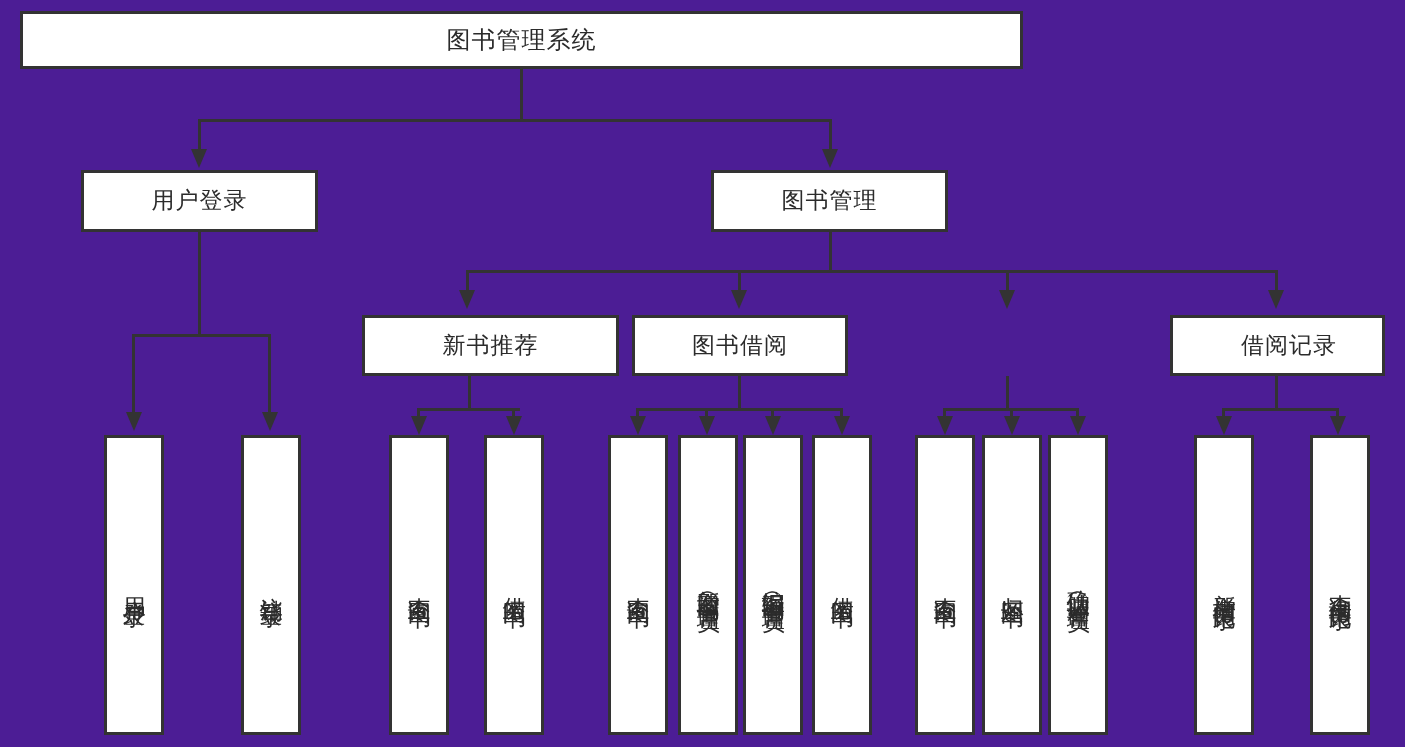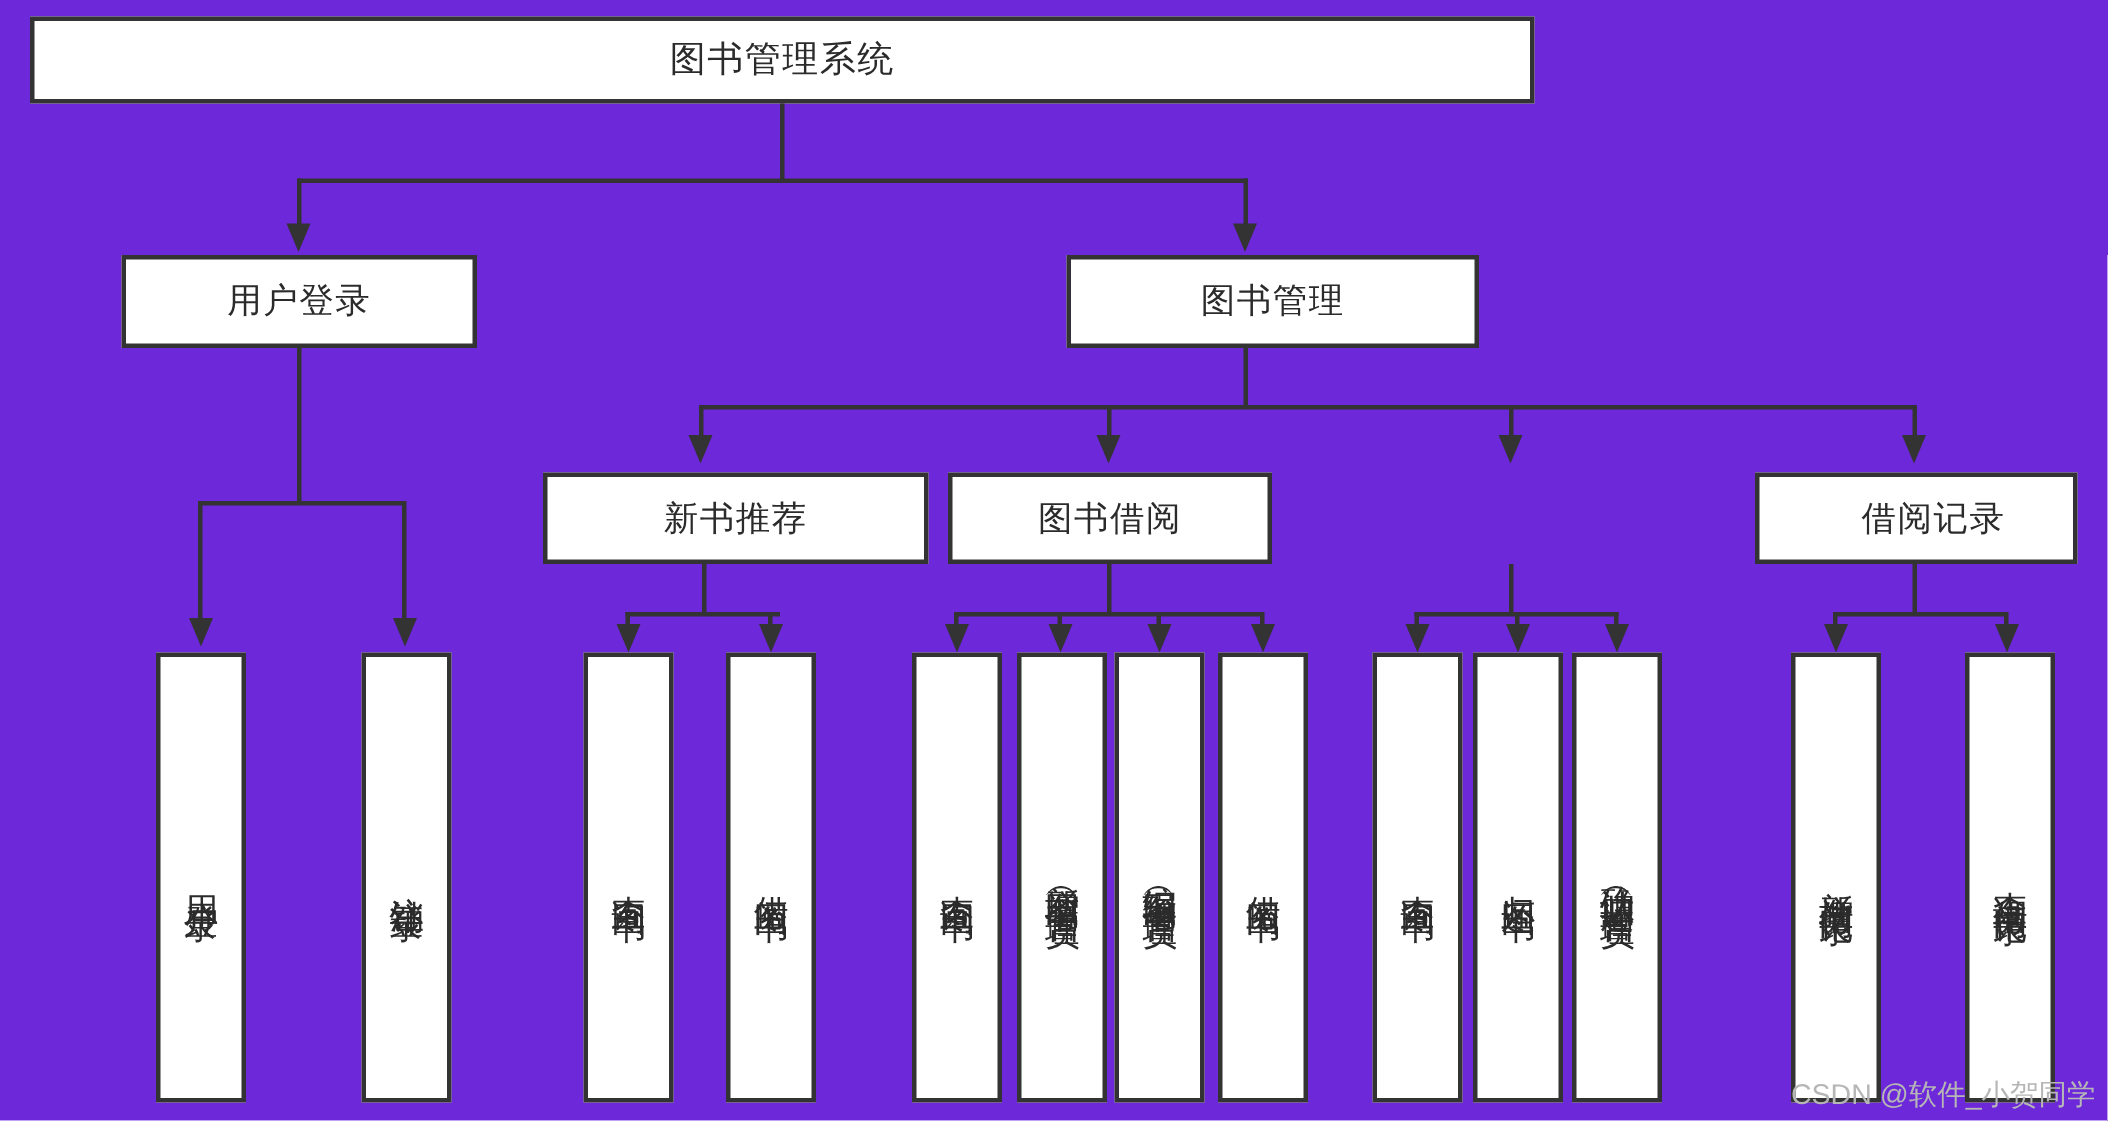--- a/index.html
+++ b/index.html
@@ -4,21 +4,21 @@
 <style>
   html,body{margin:0;padding:0;background:#ffffff;}
   body{
     font-family:"Liberation Sans","DejaVu Sans",sans-serif;
     color:#262626;
   }
   #canvas{
     position:relative;
     width:1405px;
     height:747px;
-    background:#6d28d9;
+    background:#4c1d95;
     overflow:hidden;
   }
   
   .node{
     position:absolute;
     box-sizing:border-box;
     background:#ffffff;
     border:3px solid #333333;
     display:flex;
     align-items:center;
@@ -86,21 +86,21 @@
   <div class="edge vline" style="left:198px;top:119px;width:3px;height:32px;"></div>
   <div class="arrow" style="left:191px;top:149px;"></div>
 
   <div class="edge vline" style="left:829px;top:119px;width:3px;height:32px;"></div>
   <div class="arrow" style="left:822px;top:149px;"></div>
 
   <div class="node" style="left:81px;top:170px;width:237px;height:62px;">
     <span class="lbl">用户登录</span>
   </div>
 
-  <div class="node" style="left:711px;top:170px;width:275px;height:62px;">
+  <div class="node" style="left:711px;top:170px;width:237px;height:62px;">
     <span class="lbl">图书管理</span>
   </div>
 
   <div class="edge vline" style="left:198px;top:232px;width:3px;height:104px;"></div>
   <div class="edge hline" style="left:132px;top:334px;width:138px;height:3px;"></div>
   <div class="edge vline" style="left:132px;top:334px;width:3px;height:80px;"></div>
   <div class="arrow" style="left:126px;top:412px;"></div>
   <div class="edge vline" style="left:268px;top:334px;width:3px;height:80px;"></div>
   <div class="arrow" style="left:262px;top:412px;"></div>
 
@@ -196,15 +196,14 @@
   <div class="node leaf" style="left:1048px;top:435px;width:60px;height:300px;">
     <span class="lbl">确认归还（管理员）</span>
   </div>
   <div class="node leaf" style="left:1194px;top:435px;width:60px;height:300px;">
     <span class="lbl">新增借阅记录</span>
   </div>
   <div class="node leaf" style="left:1310px;top:435px;width:60px;height:300px;">
     <span class="lbl">查询借阅记录</span>
   </div>
 
-  <div id="watermark">CSDN @软件_小贺同学</div>
 
 </div>
 
 </body></html>

